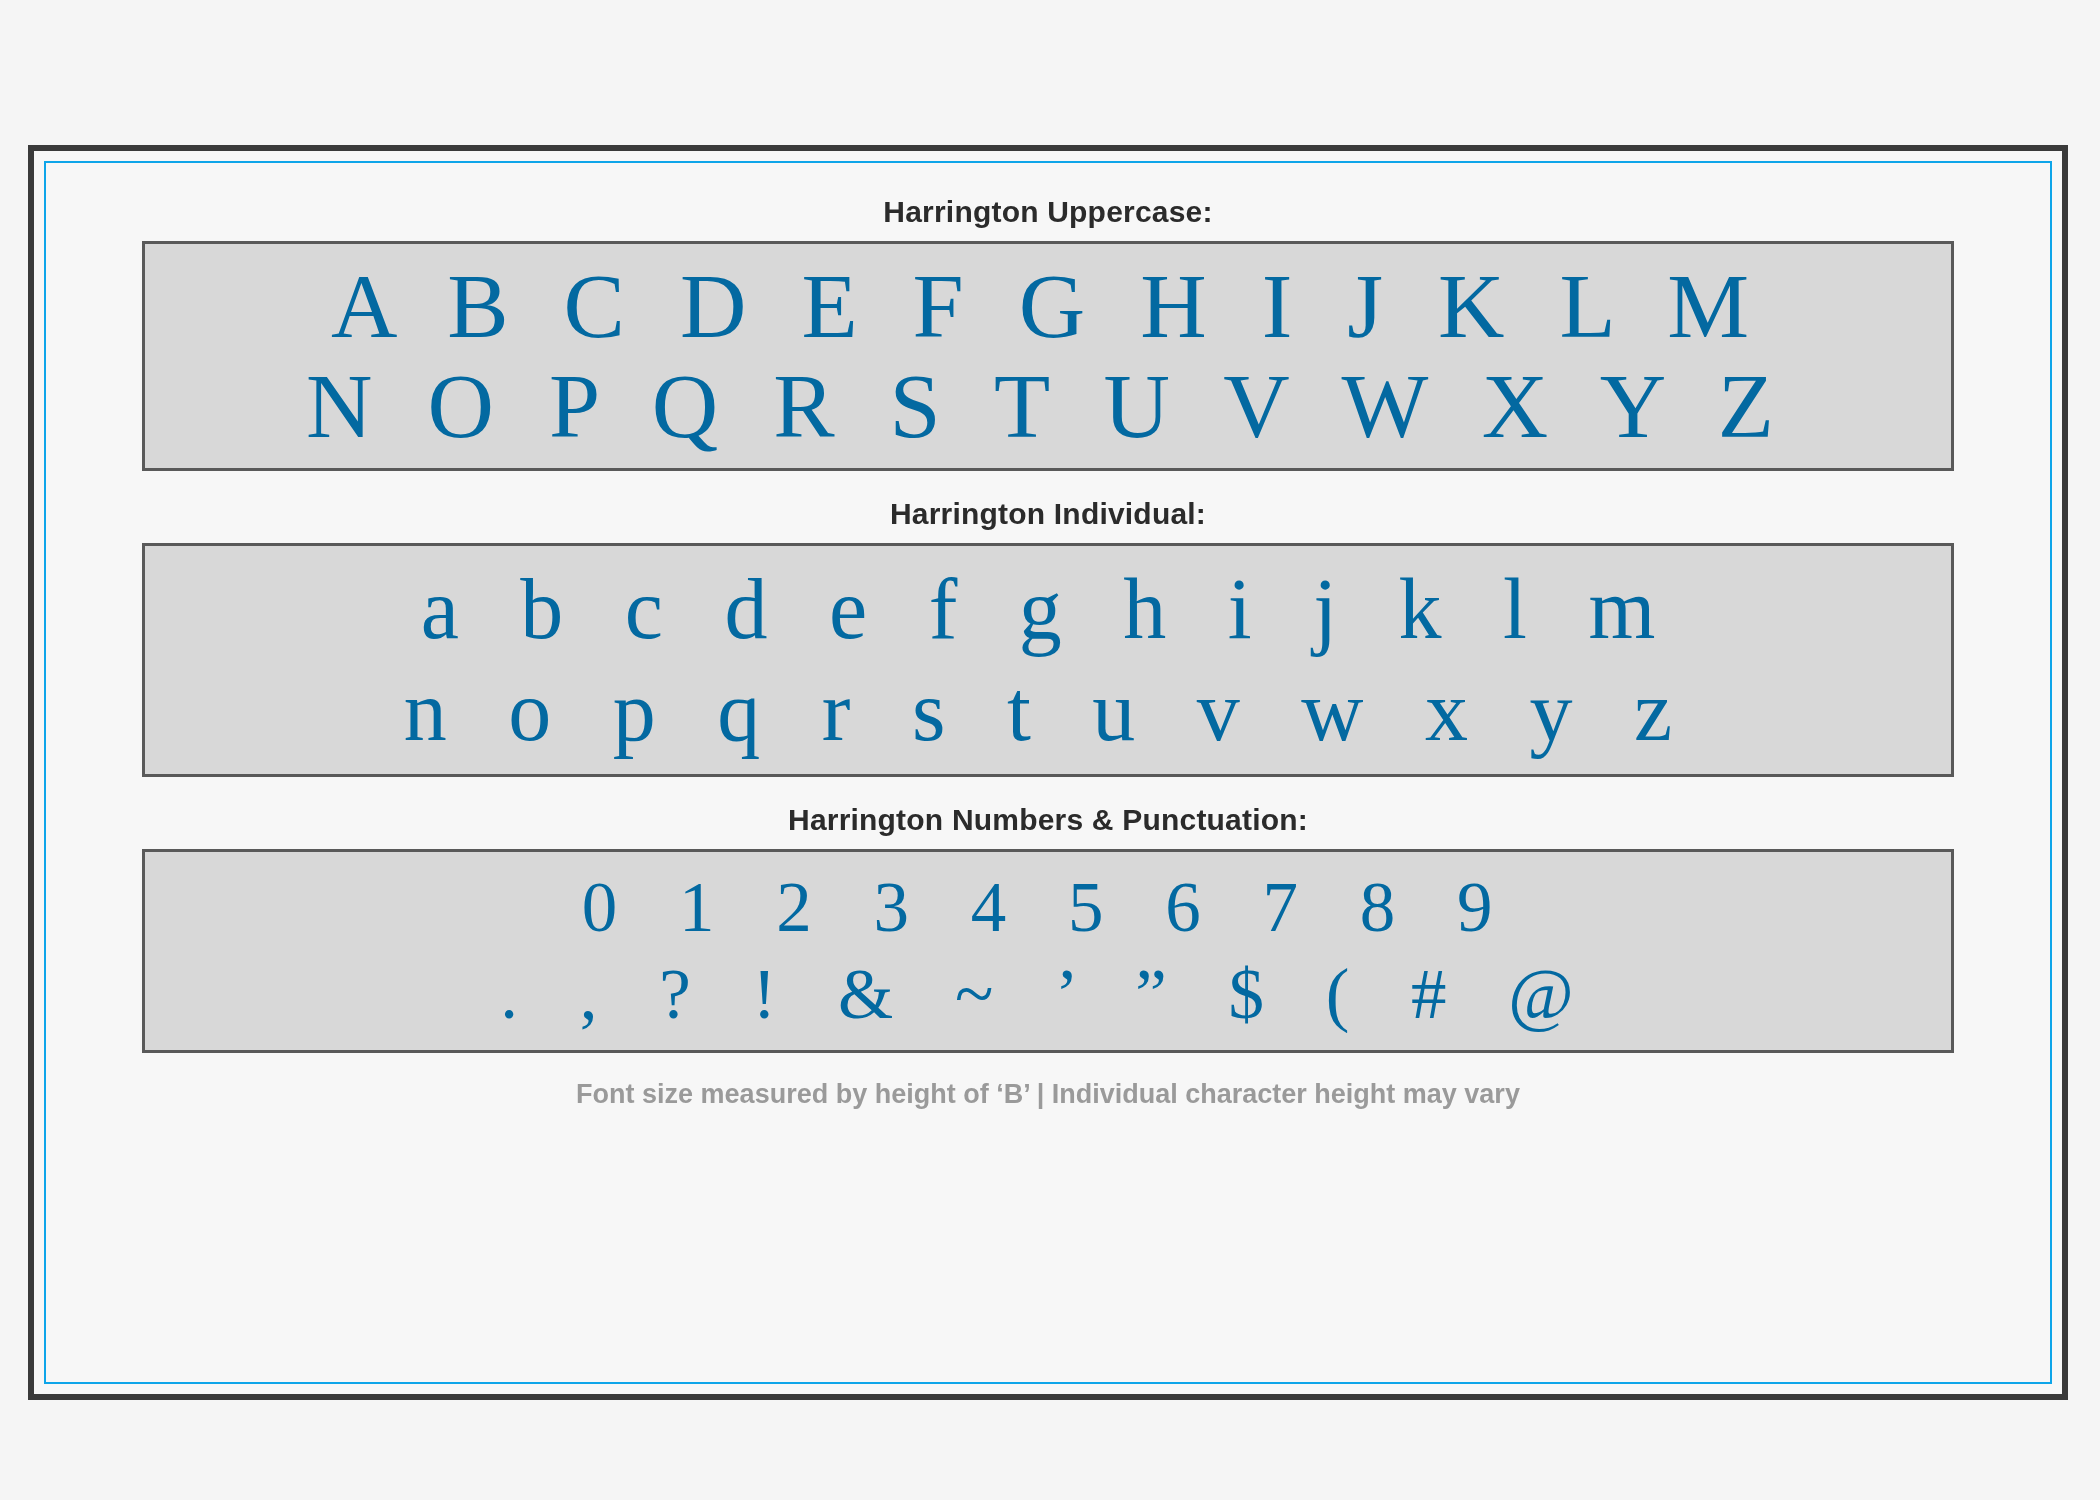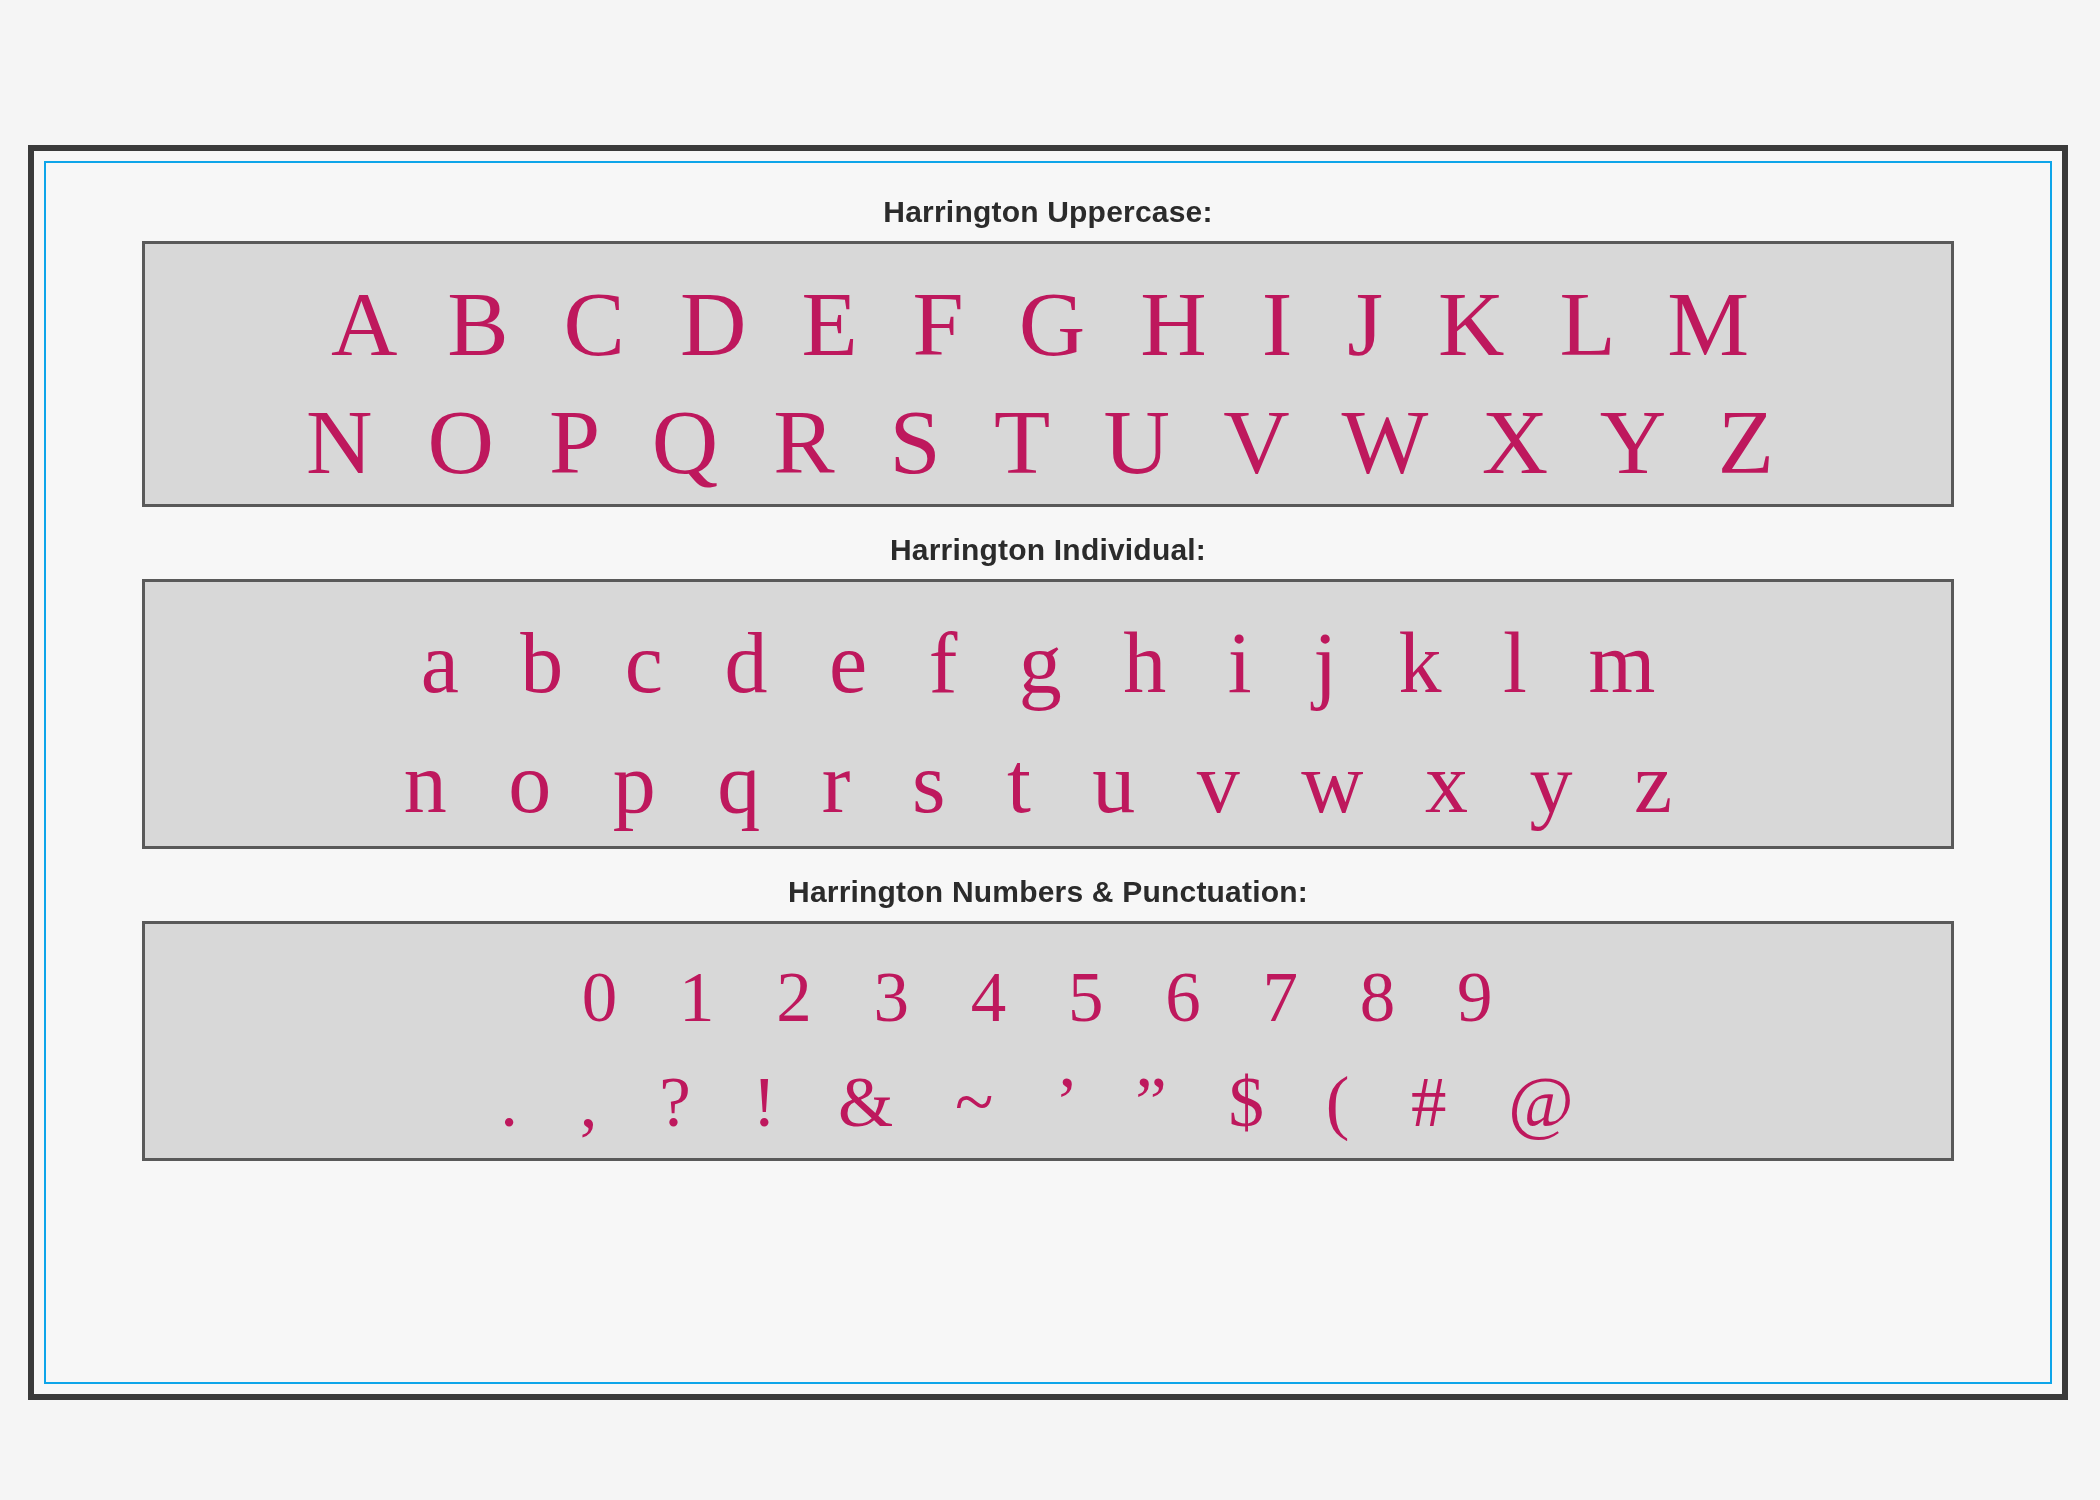--- a/index.html
+++ b/index.html
@@ -45,25 +45,24 @@
   .section-title.first { margin-top: 4px; }
   .glyph-box {
     background: #d8d8d8;
     border: 3px solid #595959;
     box-sizing: border-box;
     padding: 10px 0 14px 0;
     margin-bottom: 26px;
   }
   .glyph-row {
     text-align: center;
-    color: #be185d;
+    color: #0369a1;
     font-family: "Liberation Serif", serif;
     white-space: nowrap;
     line-height: 1.0;
-    margin-top: 18px;
   }
   .upper .glyph-row {
     font-size: 92px;
     letter-spacing: 16px;
     padding: 6px 0 2px 0;
   }
   .lower .glyph-row {
     font-size: 86px;
     letter-spacing: 20px;
     padding: 10px 0 6px 0;
@@ -99,15 +98,16 @@
       <div class="glyph-row">a b c d e f g h i j k l m</div>
       <div class="glyph-row">n o p q r s t u v w x y z</div>
     </div>
 
     <div class="section-title">Harrington Numbers &amp; Punctuation:</div>
     <div class="glyph-box nums">
       <div class="glyph-row">0 1 2 3 4 5 6 7 8 9</div>
       <div class="glyph-row">. , ? ! &amp; ~ ’ ” $ ( # @</div>
     </div>
 
+    <div class="footnote">Font size measured by height of ‘B’  |  Individual character height may vary</div>
 
   </div>
 </div>
 
 </body></html>

